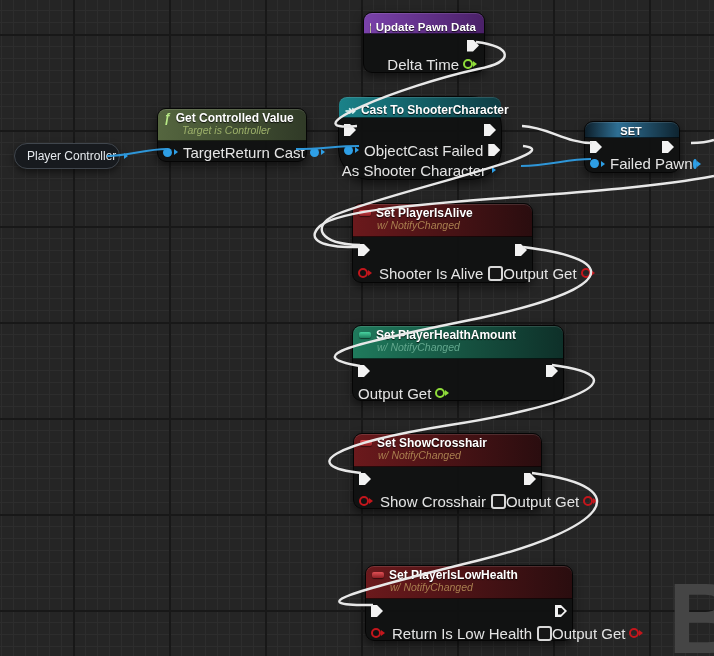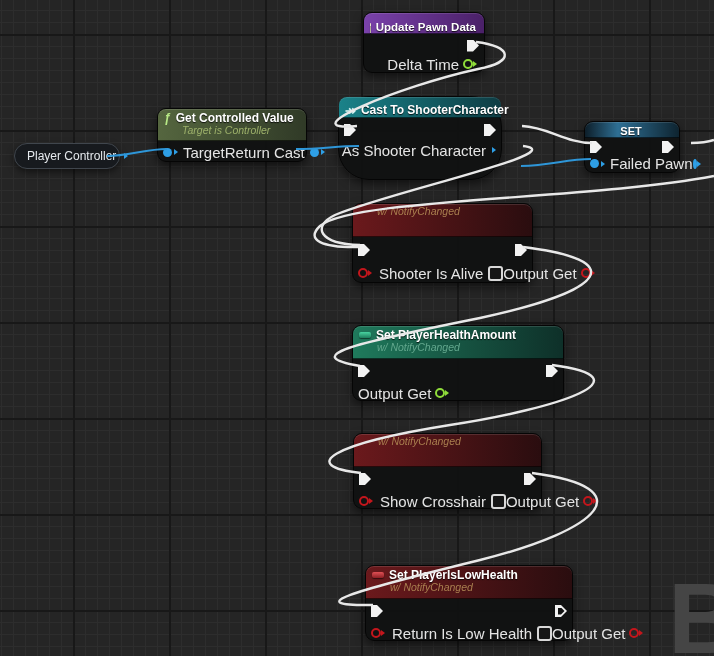--- a/index.html
+++ b/index.html
@@ -145,20 +145,30 @@
 
   <div class="node" style="left:338px;top:96px;width:164px;height:84px;border-radius:31px;">
     <div class="hdr teal" style="height:20px;">
       <span class="ic-cast">↠</span>
       <span class="title">Cast To ShooterCharacter</span>
     </div>
     <div class="row" style="height:20px;margin-top:2px;">
       <span class="exec-flag"></span>
       <span class="exec-flag"></span>
     </div>
+    <div class="row" style="height:20px;">
+      <span class="pgroup">
+        <span class="pin filled c-blue"></span>
+        <span class="lbl">Object</span>
+      </span>
+      <span class="pgroup">
+        <span class="lbl">Cast Failed</span>
+        <span class="exec-flag"></span>
+      </span>
+    </div>
     <div class="row right" style="height:20px;gap:4px;">
       <span class="lbl">As Shooter Character</span>
       <span class="pin filled c-blue"></span>
     </div>
   </div>
 
   <div class="node" style="left:584px;top:121px;width:96px;height:52px;">
     <div class="hdr setvar" style="height:15px;">
       <span class="title" style="font-size:11px;">SET</span>
     </div>
@@ -170,20 +180,24 @@
       <span class="pgroup">
         <span class="pin filled c-blue"></span>
         <span class="lbl">Failed Pawn</span>
       </span>
       <span class="pin hollow c-blue"></span>
     </div>
   </div>
 
   <div class="node" style="left:352px;top:203px;width:181px;height:80px;">
     <div class="hdr red two" style="height:30px;">
+      <div class="line1">
+        <span class="ic-setter red"></span>
+        <span class="title">Set PlayerIsAlive</span>
+      </div>
       <div class="subtitle">w/ NotifyChanged</div>
     </div>
     <div class="row" style="height:26px;">
       <span class="exec-flag"></span>
       <span class="exec-flag"></span>
     </div>
     <div class="row" style="height:20px;">
       <span class="pgroup">
         <span class="pin hollow c-red"></span>
         <span class="lbl">Shooter Is Alive</span>
@@ -211,20 +225,24 @@
     <div class="row" style="height:20px;">
       <span class="pgroup" style="gap:4px;">
         <span class="lbl">Output Get</span>
         <span class="pin hollow c-green"></span>
       </span>
     </div>
   </div>
 
   <div class="node" style="left:353px;top:433px;width:189px;height:76px;">
     <div class="hdr red two" style="height:30px;">
+      <div class="line1">
+        <span class="ic-setter red"></span>
+        <span class="title">Set ShowCrosshair</span>
+      </div>
       <div class="subtitle">w/ NotifyChanged</div>
     </div>
     <div class="row" style="height:24px;">
       <span class="exec-flag"></span>
       <span class="exec-flag"></span>
     </div>
     <div class="row" style="height:20px;">
       <span class="pgroup">
         <span class="pin hollow c-red"></span>
         <span class="lbl">Show Crosshair</span>

